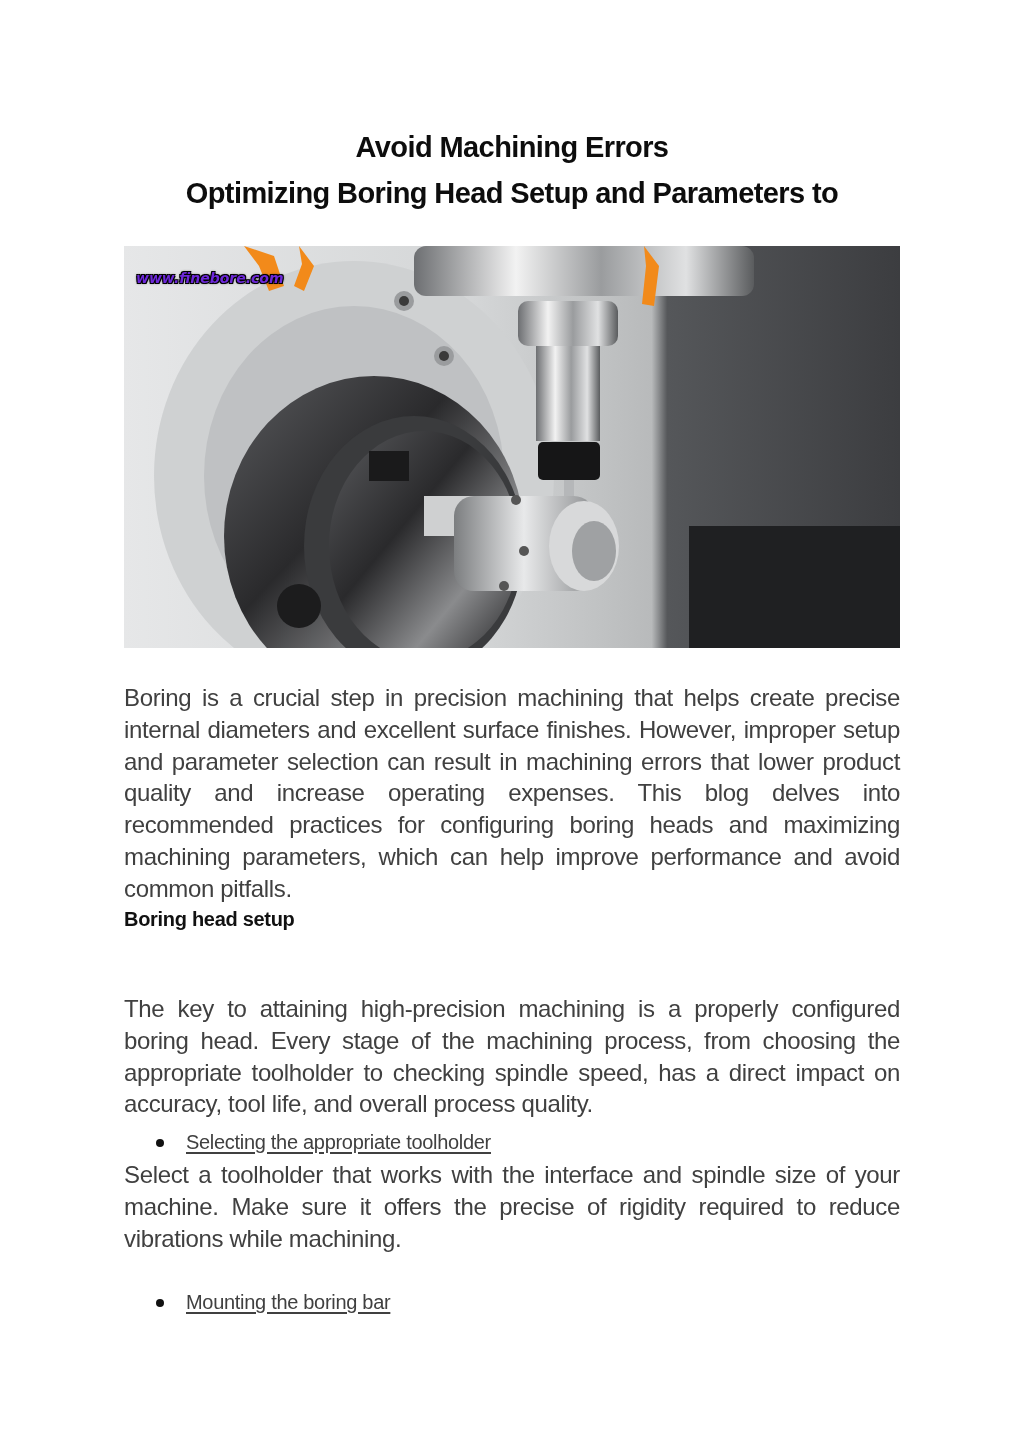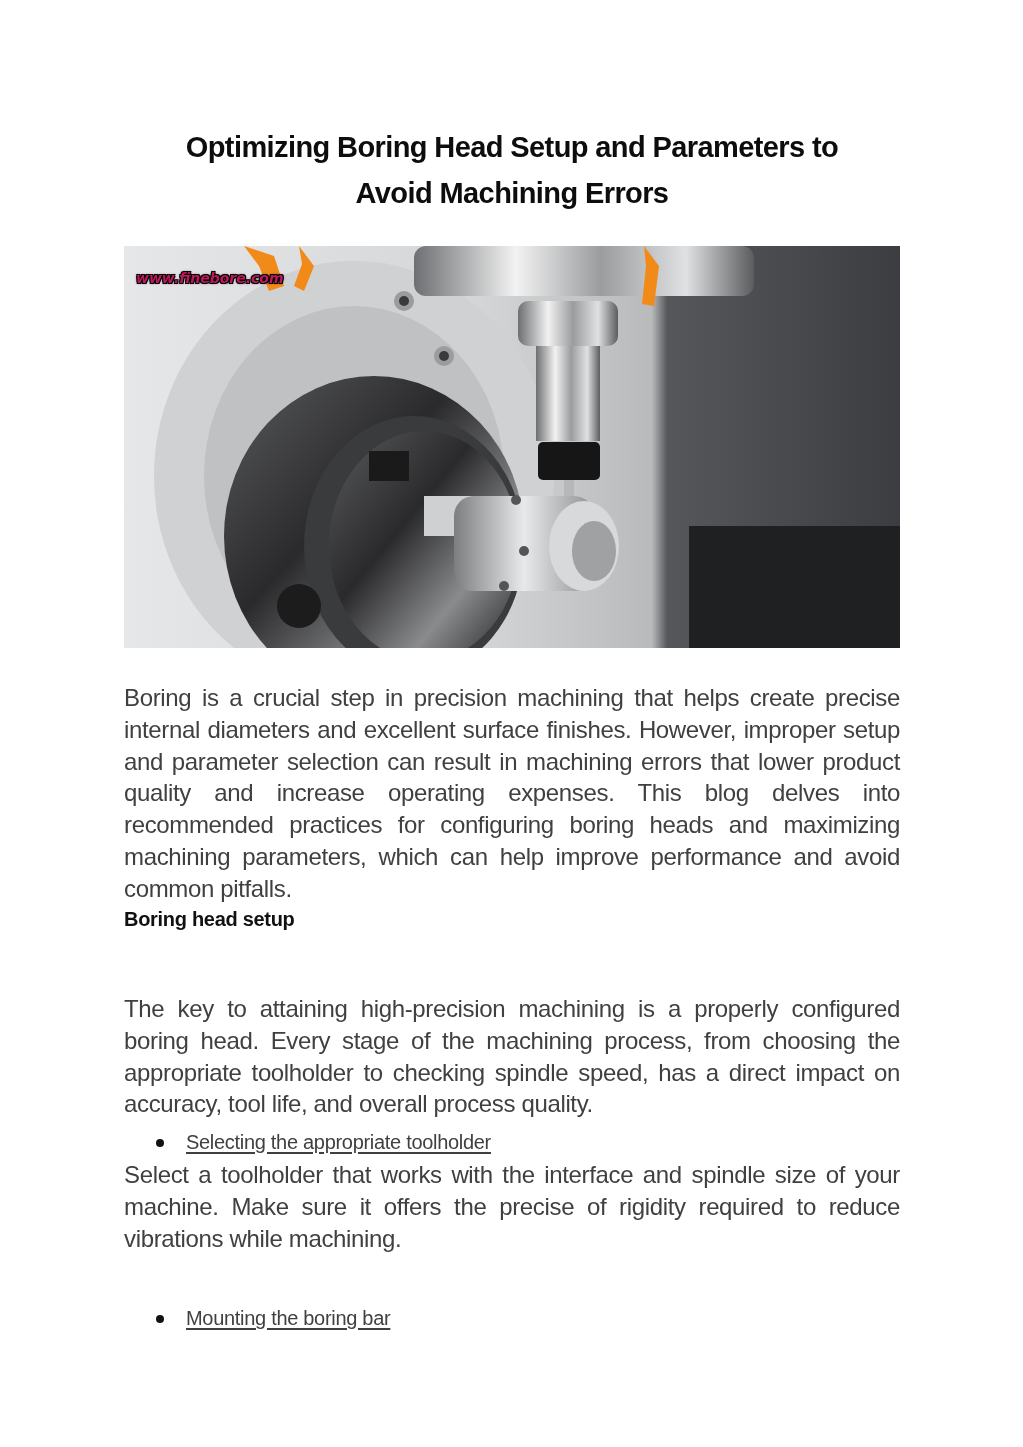--- a/index.html
+++ b/index.html
@@ -5,37 +5,37 @@
   html, body { margin: 0; padding: 0; background: #ffffff; }
   body { width: 1023px; height: 1447px; position: relative; overflow: hidden;
          font-family: "Liberation Sans", sans-serif; color: #111; }
   .title { position: absolute; left: 124px; width: 776px; top: 124px; text-align: center;
            font-family: "Liberation Sans", sans-serif; font-weight: bold; font-size: 29px;
            line-height: 46px; letter-spacing: -0.6px; color: #0d0d0d; }
   .hero { position: absolute; left: 124px; top: 246px; width: 776px; height: 402px; overflow: hidden;
           background: #c9cbcc; }
   .hero svg { display: block; }
   .watermark { position: absolute; left: 12px; top: 24px; font-family: "DejaVu Sans", sans-serif;
-               font-weight: bold; font-style: italic; font-size: 14px; color: #be185d;
+               font-weight: bold; font-style: italic; font-size: 14px; color: #6d28d9;
                text-shadow: -1px -1px 0 #000, 1px -1px 0 #000, -1px 1px 0 #000, 1px 1px 0 #000, 0 0 3px #000; }
   .para { position: absolute; left: 124px; width: 776px; font-size: 24px; line-height: 31.8px;
           text-align: justify; color: #404040; letter-spacing: -0.35px; }
   .heading { position: absolute; left: 124px; font-weight: bold; font-size: 20px; line-height: 31.8px;
              color: #111; letter-spacing: -0.3px; }
   .bullet { position: absolute; left: 156px; font-size: 20px; line-height: 31.8px; color: #111;
             display: flex; align-items: center; letter-spacing: -0.3px; }
   .bullet .dot { width: 8px; height: 8px; border-radius: 50%; background: #111; margin-right: 22px; }
   .bullet .link { text-decoration: underline; text-underline-offset: 3px; color: #404040; cursor: pointer; }
 </style>
 </head>
 <body>
 
 <div class="title">
+  <div>Avoid Machining Errors</div>
   <div>Optimizing Boring Head Setup and Parameters to</div>
-  <div>Avoid Machining Errors</div>
 </div>
 
 <div class="hero">
   <svg width="776" height="402" viewBox="0 0 776 402">
     <defs>
       <linearGradient id="bg" x1="0" y1="0" x2="1" y2="0">
         <stop offset="0" stop-color="#e6e7e8"></stop>
         <stop offset="0.45" stop-color="#d4d6d7"></stop>
         <stop offset="0.68" stop-color="#b8babb"></stop>
         <stop offset="0.7" stop-color="#55575a"></stop>
@@ -110,16 +110,16 @@
 
 <div class="para" style="top:967px;margin-top:26px;">The key to attaining high-precision machining is a properly configured boring head. Every stage of the machining process, from choosing the appropriate toolholder to checking spindle speed, has a direct impact on accuracy, tool life, and overall process quality.</div>
 
 <div class="bullet" style="top:1127px;">
   <span class="dot"></span>
   <span class="link">Selecting the appropriate toolholder</span>
 </div>
 
 <div class="para" style="top:1159px;">Select a toolholder that works with the interface and spindle size of your machine. Make sure it offers the precise of rigidity required to reduce vibrations while machining.</div>
 
-<div class="bullet" style="top:1287px;margin-top:16px;">
+<div class="bullet" style="top:1287px;">
   <span class="dot"></span>
   <span class="link">Mounting the boring bar</span>
 </div>
 
 </body></html>

